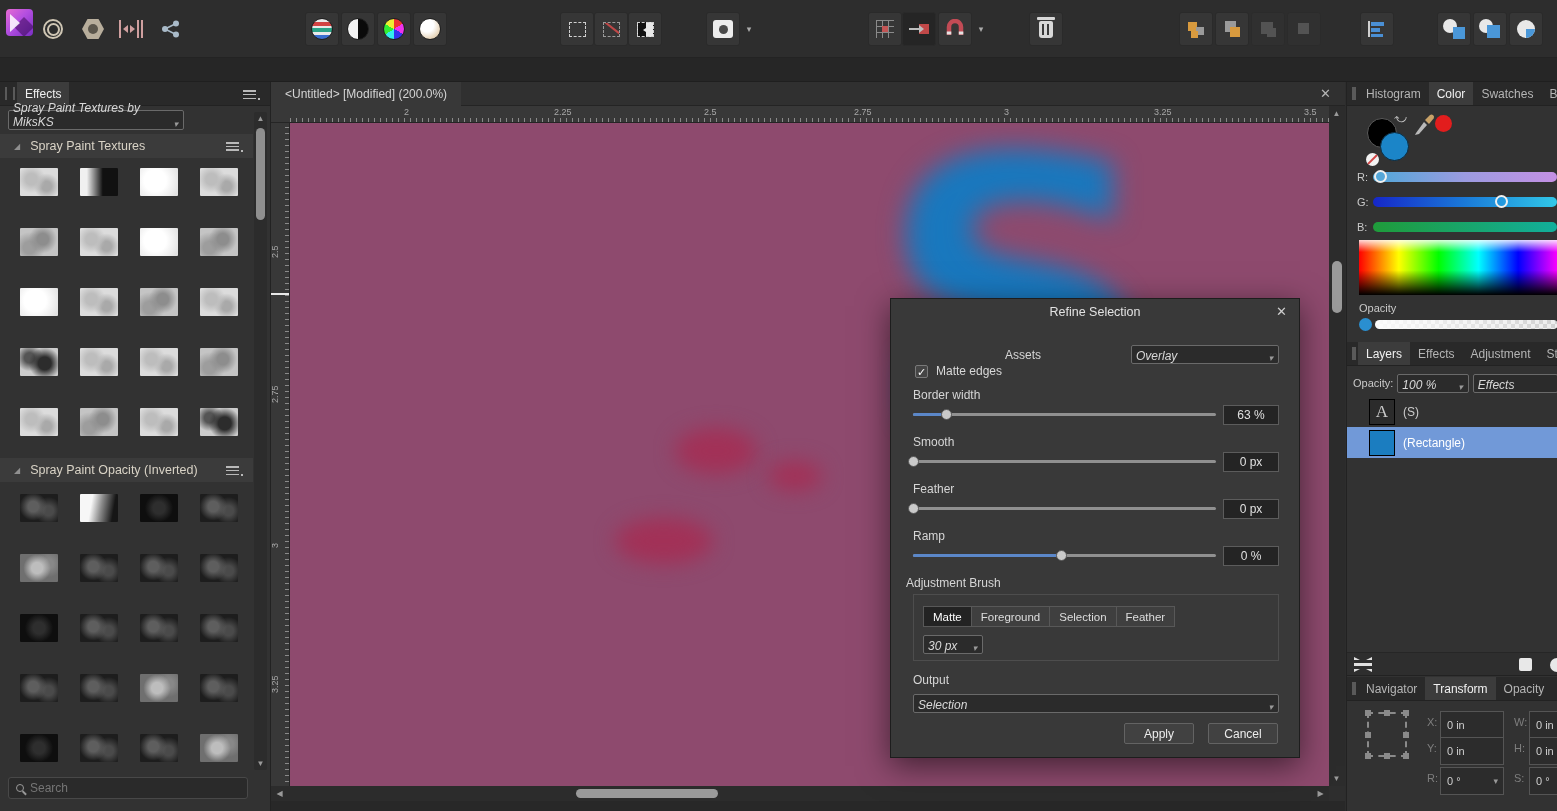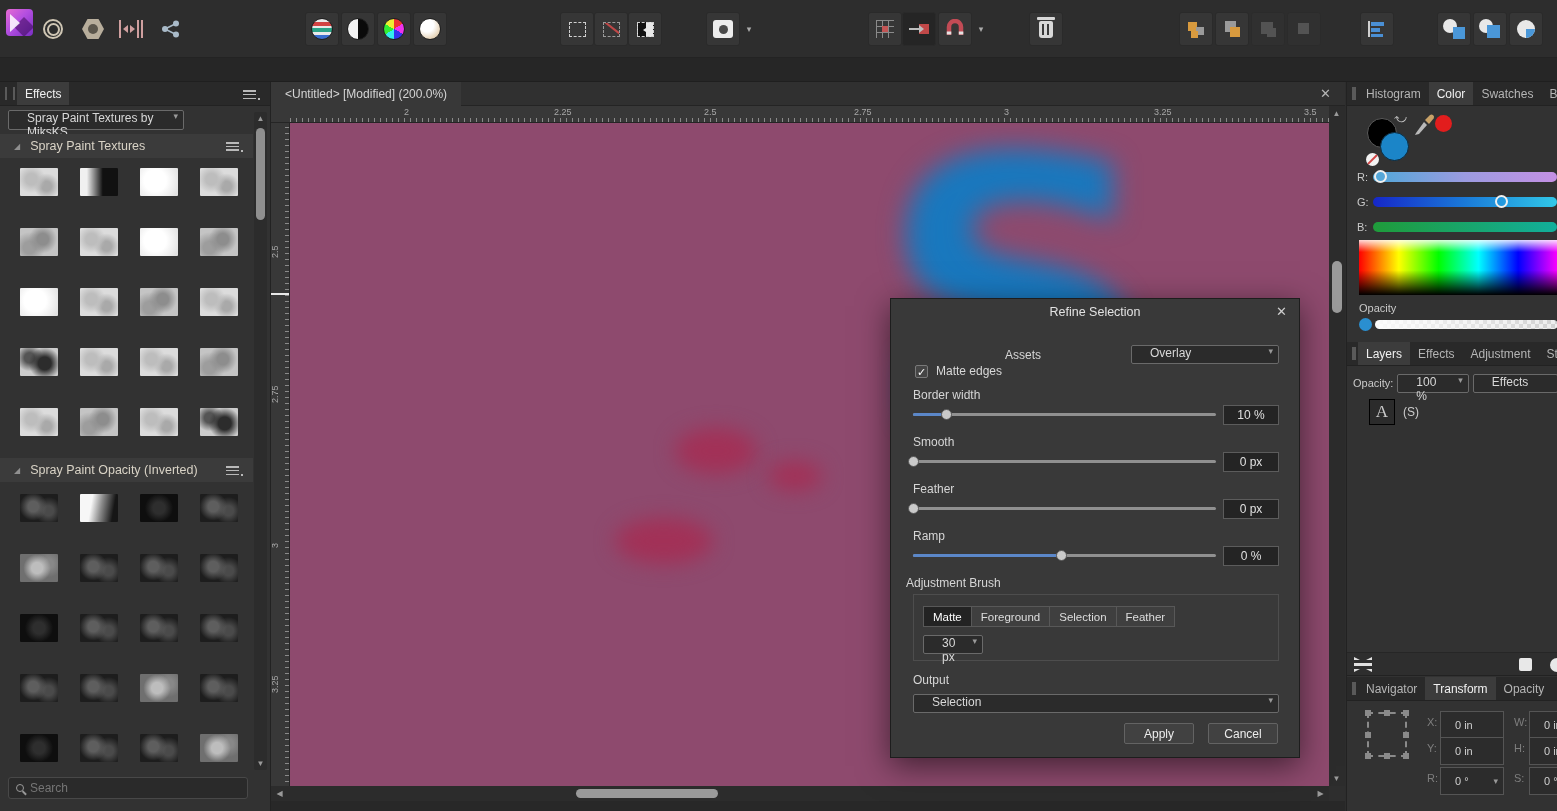--- a/index.html
+++ b/index.html
@@ -82,21 +82,21 @@
   .panel { position:absolute; background:#323232; }
   .tabrow { position:relative; height:24px; background:#292929; border-bottom:1px solid #222; display:flex; align-items:stretch; }
   .grip { width:10px; margin:5px 2px 5px 5px; border-left:2px solid #5a5a5a; border-right:2px solid #5a5a5a; }
   .tab { padding:0 8px; display:flex; align-items:center; color:#b5b5b5; font-size:12px; white-space:nowrap; }
   .tab.active { background:#3c3c3c; color:#f0f0f0; }
   .menu-ic { width:13px; height:9px; position:relative;
      background:repeating-linear-gradient(#b9b9b9 0 1.5px,transparent 1.5px 3.75px); }
   .menu-ic::after { content:''; position:absolute; right:-4px; bottom:-1px; width:2px; height:2px; background:#b9b9b9; }
 
   .dd { background:#2b2b2b; border:1px solid #6a6a6a; border-radius:2px; color:#d8d8d8;
-        display:flex; align-items:flex-start; padding:0 18px; position:relative; font-size:12px; }
+        display:flex; align-items:flex-end; padding:0 4px; position:relative; font-size:12px;font-style:italic; }
   .dd .arrow { position:absolute; right:5px; color:#9a9a9a; font-size:9px; }
 
   
   #assets { left:0; top:82px; width:271px; height:729px; border-right:1px solid #222; }
   #assets .cat { position:absolute; left:8px; top:28px; width:176px; height:20px; }
   .sechdr { position:absolute; left:0; width:253px; height:24px; background:#3b3b3b; display:flex; align-items:center; color:#d9d3c6; font-size:12.5px; }
   .sechdr .tri { color:#8f8f8f; font-size:8px; margin:0 10px 0 14px; }
   .sechdr .menu-ic { position:absolute; right:14px; }
   .tilegrid { position:absolute; left:20px; display:grid; grid-template-columns:repeat(4,38px); gap:32px 22px; }
   .tile { width:38px; height:28px; border-radius:1px; }
@@ -193,21 +193,21 @@
   .layrow.selected { background:#7199d8; color:#fff; }
   .layrow.selected .thumb { background:#1b7dc0; }
   .iconstrip { position:absolute; left:0; top:570px; width:211px; height:24px; background:#2e2e2e; border-top:1px solid #262626; border-bottom:1px solid #222; }
   .stackic { position:absolute; left:7px; top:4px; width:18px; height:15px;
      background:repeating-linear-gradient(#e0e0e0 0 3px,transparent 3px 6px); clip-path:polygon(0 0,50% 30%,100% 0,100% 100%,50% 70%,0 100%); }
   .sq-ic { position:absolute; right:26px; top:5px; width:13px; height:13px; background:#e8e8e8; border-radius:2px; }
   .circ-ic { position:absolute; right:-6px; top:5px; width:14px; height:14px; background:#e8e8e8; border-radius:50%; }
 
   .tf-label { position:absolute; color:#7e7e7e; font-size:11px; }
   .tf-field { position:absolute; height:28px; background:#2c2c2c; border:1px solid #555; color:#cfcfcf; font-size:11px;
-              display:flex; align-items:center; padding:0 14px; }
+              display:flex; align-items:center; padding:0 6px; }
   .tf-glyph { position:absolute; left:20px; top:630px; width:40px; height:45px; border:2px dashed #8a8a8a; }
   .tf-glyph i { position:absolute; width:6px; height:6px; background:#8a8a8a; }
 
   .vdivider { position:absolute; top:82px; width:1px; height:729px; background:#222; }
 </style>
 </head>
 <body>
 
 <div id="root">
 
@@ -767,21 +767,21 @@
       <span class="cbox" id="matteCheck">✓</span>
       <span>Matte edges</span>
     </div>
 
     <div class="dlg-label" style="left:22px; top:89px">Border width</div>
     <div class="sl" style="top:110px">
         <div class="track"></div>
         <div class="fill" style="width: 11%;"></div>
         <div class="knob" style="left: calc(11% - 5px);"></div>
       </div>
-    <div class="valbox" style="top:106px">10 %</div>
+    <div class="valbox" style="top:106px">63 %</div>
 
     <div class="dlg-label" style="left:22px; top:136px">Smooth</div>
     <div class="sl" style="top:157px">
         <div class="track"></div>
         <div class="knob" style="left: calc(0% - 5px);"></div>
       </div>
     <div class="valbox" style="top:153px">0 px</div>
 
     <div class="dlg-label" style="left:22px; top:183px">Feather</div>
     <div class="sl" style="top:204px">
@@ -885,20 +885,24 @@
       </span>
       <span class="dd" style="width:86px;height:19px">
         <span>Effects</span>
       </span>
     </div>
 
     <div class="layrow" style="top:314px">
       <span class="thumb">A</span>
       <span>(S)</span>
     </div>
+    <div class="layrow selected" style="top:345px">
+      <span class="thumb"></span>
+      <span>(Rectangle)</span>
+    </div>
 
     <div class="iconstrip">
       <span class="stackic"></span>
       <span class="sq-ic"></span>
       <span class="circ-ic"></span>
     </div>
 
     <div class="tabrow" style="position:absolute; left:0; top:595px; width:211px">
       <span class="grip"></span>
       <div class="tab">Navigator</div>

